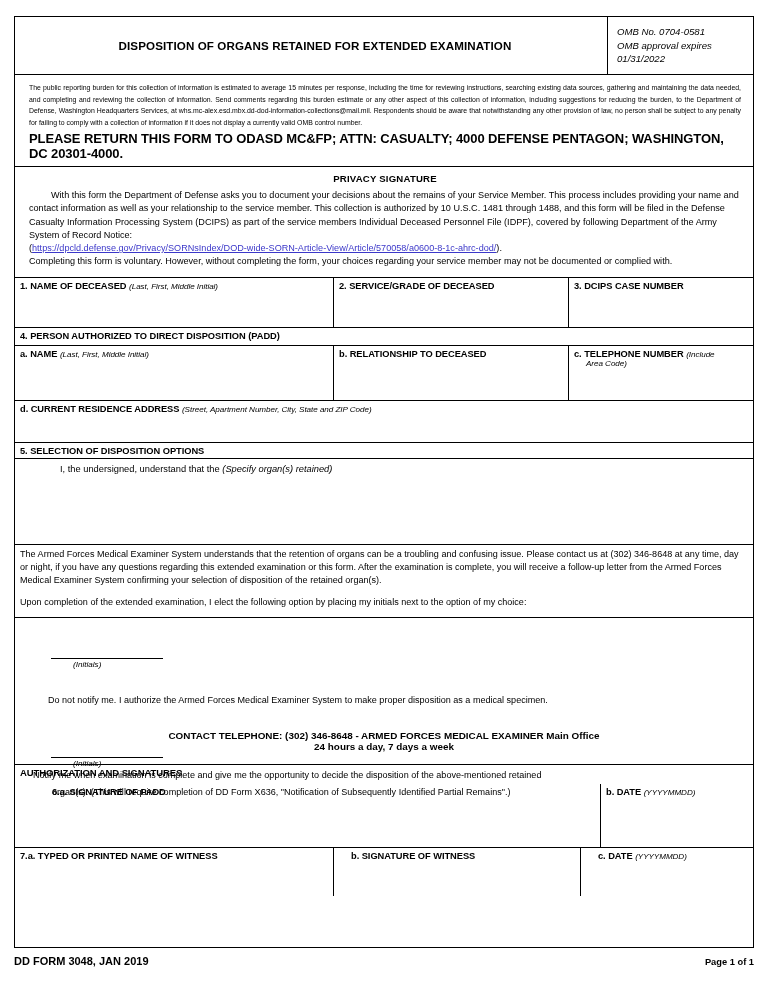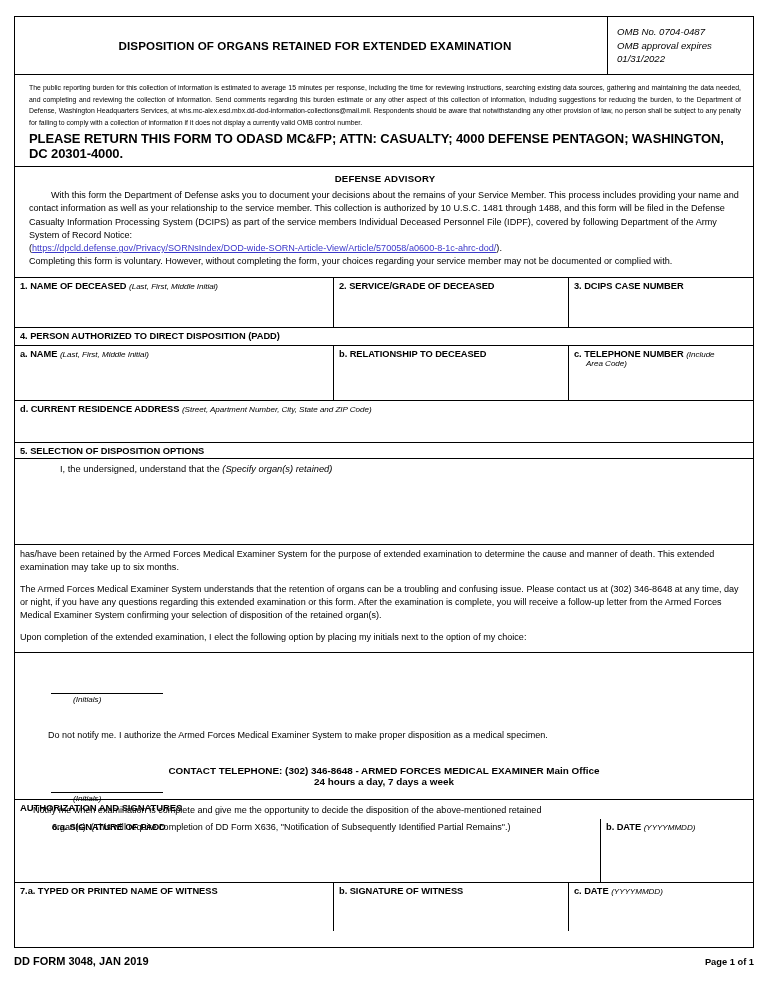--- a/index.html
+++ b/index.html
@@ -57,21 +57,21 @@
   .privacy h2 {
     margin: 0 0 5px 0; text-align: center;
     font-size: 9.6px; font-weight: bold; letter-spacing: .2px;
   }
   .privacy p { margin: 0; font-size: 9.1px; line-height: 1.46; }
   .privacy .indent { text-indent: 22px; }
   .privacy a { color: #3b37c9; text-decoration: underline; word-break: break-all; }
 
   
   .row { display: flex; border-bottom: 1.6px solid #000; }
-  .row:last-child { border-bottom: none; }
+  .row:last-child { border-bottom: none; gap: 12px; }
   .cell { padding: 3px 5px 2px 5px; position: relative; }
   .cell.div-r { border-right: 1.6px solid #000; }
   .c-a { width: 319px; flex: 0 0 319px; }
   .c-b { width: 235px; flex: 0 0 235px; }
   .c-c { flex: 1 1 auto; }
   .lbl { font-size: 9.3px; font-weight: bold; letter-spacing: -.05px; }
   .lbl .it { font-style: italic; font-weight: normal; font-size: 8.1px; }
   .lbl .it2 { font-style: italic; font-weight: normal; font-size: 8.1px;
               display:block; padding-left: 12px; }
   .h-49 { height: 49px; }
@@ -159,33 +159,33 @@
 
 <div class="page">
 
   <div class="frame">
 
     <div class="title-band">
       <div class="title-cell div-r">
         <div class="form-title">DISPOSITION OF ORGANS RETAINED FOR EXTENDED EXAMINATION</div>
       </div>
       <div class="omb-cell">
-        <div>OMB No. 0704-0487</div>
+        <div>OMB No. 0704-0581</div>
         <div>OMB approval expires</div>
         <div>01/31/2022</div>
       </div>
     </div>
 
     <div class="burden">
       <p>The public reporting burden for this collection of information is estimated to average 15 minutes per response, including the time for reviewing instructions, searching existing data sources, gathering and maintaining the data needed, and completing and reviewing the collection of information.  Send comments regarding this burden estimate or any other aspect of this collection of information, including suggestions for reducing the burden, to the Department of Defense, Washington Headquarters Services, at whs.mc-alex.esd.mbx.dd-dod-information-collections@mail.mil.  Respondents should be aware that notwithstanding any other provision of law, no person shall be subject to any penalty for failing to comply with a  collection of information if it does not display a currently valid OMB control number.</p>
       <div class="return-line">PLEASE RETURN THIS FORM TO ODASD MC&amp;FP; ATTN: CASUALTY; 4000 DEFENSE PENTAGON; WASHINGTON, DC 20301-4000.</div>
     </div>
 
     <div class="privacy">
-      <h2>DEFENSE ADVISORY</h2>
+      <h2>PRIVACY SIGNATURE</h2>
       <p class="indent">With this form the Department of Defense asks you to document your decisions about the remains of your Service Member.  This process includes providing your name and contact information as well as your relationship to the service member.  This collection is authorized by 10 U.S.C. 1481 through 1488, and this form will be filed in the Defense Casualty Information Processing System (DCIPS) as part of the service members Individual Deceased Personnel File (IDPF), covered by following Department of the Army System of Record Notice:</p>
       <p><span>(</span><a href="#">https://dpcld.defense.gov/Privacy/SORNsIndex/DOD-wide-SORN-Article-View/Article/570058/a0600-8-1c-ahrc-dod/</a><span>).</span></p>
       <p>Completing this form is voluntary. However, without completing the form, your choices regarding your service member may not be documented or complied with.</p>
     </div>
 
     <div class="row">
       <div class="cell div-r c-a h-49">
         <div class="lbl"><span>1. NAME OF DECEASED</span>
           <span class="it">(Last, First, Middle Initial)</span></div>
       </div>
@@ -223,21 +223,20 @@
 
     <div class="sec5-head">
       <div class="lbl">5. SELECTION OF DISPOSITION OPTIONS</div>
     </div>
 
     <div class="sec5-box">
       <div class="line1"><span>I, the undersigned, understand that the </span><em>(Specify organ(s) retained)</em></div>
     </div>
 
     <div class="sec5-body">
-      <p>has/have been retained by the Armed Forces Medical Examiner System for the purpose of extended examination to determine the cause and manner of death.  This extended examination may take up to six months.</p>
       <p>The Armed Forces Medical Examiner System understands that the retention of organs can be a troubling and confusing issue.  Please contact us at (302) 346-8648 at any time, day or night, if you have any questions regarding this extended examination or this form.  After the examination is complete, you will receive a follow-up letter from the Armed Forces Medical Examiner System confirming your selection of disposition of the retained organ(s).</p>
       <p>Upon completion of the extended examination, I elect the following option by placing my initials next to the option of my choice:</p>
     </div>
 
     <div class="opt-region">
       <div class="ini-line" style="left:36px; top:40px;"></div>
       <div class="ini-cap" style="left:58px; top:42px;">(Initials)</div>
       <div class="opt-text" style="left:33px; top:76px; width:680px;">Do not notify me.  I authorize the Armed Forces Medical Examiner System to make proper disposition as a medical specimen.</div>
 
       <div class="contact" style="top:112px;">

